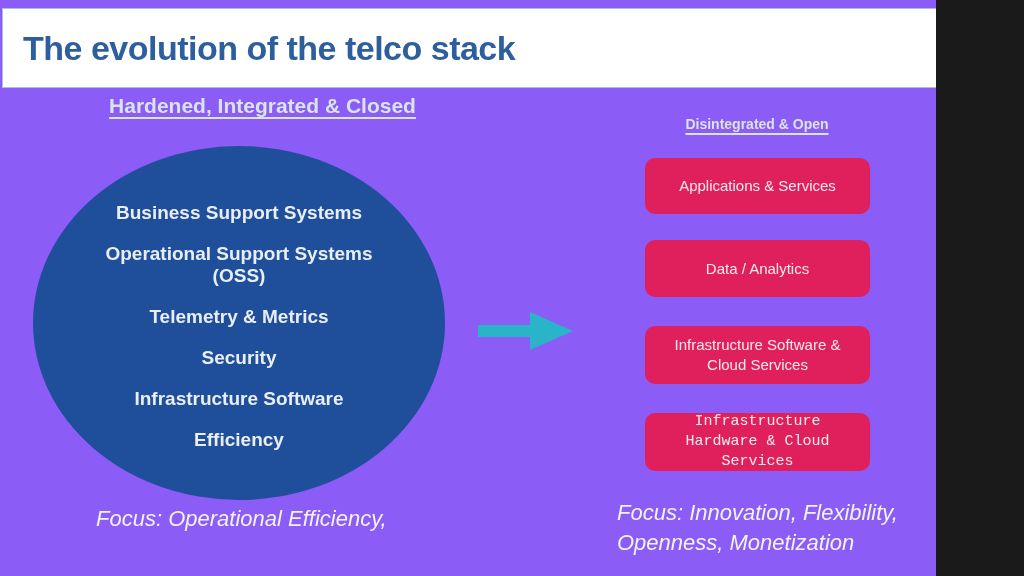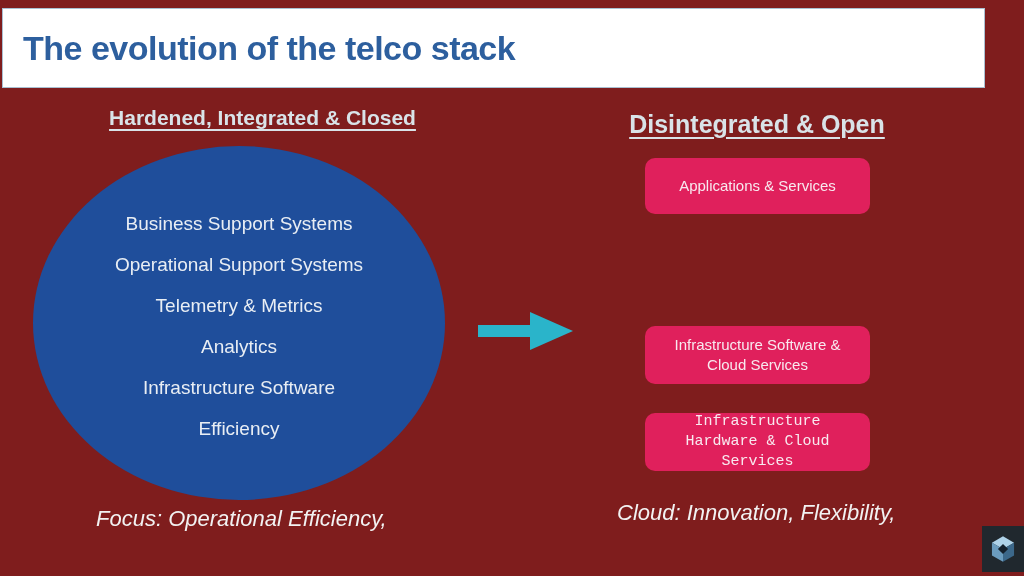--- a/index.html
+++ b/index.html
@@ -3,23 +3,23 @@
 <meta charset="utf-8">
 <style>
   html, body {
     margin: 0;
     padding: 0;
     background: #1a1a1a;
     font-family: "Liberation Sans", sans-serif;
   }
   .slide {
     position: relative;
-    width: 1024px;
+    width: 936px;
     height: 576px;
-    background: #7f1d1d;
+    background: #8b5cf6;
     overflow: hidden;
   }
   
   .header {
     position: absolute;
     left: 2px;
     top: 8px;
     width: 981px;
     height: 78px;
     background: #ffffff;
@@ -39,29 +39,29 @@
     position: absolute;
     text-align: center;
     font-weight: bold;
     color: #d9e3e8;
     text-decoration: underline;
     text-underline-offset: 4px;
     text-decoration-thickness: 2px;
   }
   .col-heading.left {
     left: 55px;
-    top: 106px;
+    top: 94px;
     width: 415px;
     font-size: 21px;
   }
   .col-heading.right {
     left: 628px;
-    top: 110px;
+    top: 116px;
     width: 258px;
-    font-size: 25px;
+    font-size: 14px;
   }
   
   .ellipse {
     position: absolute;
     left: 33px;
     top: 146px;
     width: 412px;
     height: 354px;
     background: #1f4e9b;
     border-radius: 50%;
@@ -71,20 +71,21 @@
     justify-content: center;
     gap: 19px;
     padding-top: 6px;
     box-sizing: border-box;
   }
   .ellipse .item {
     color: #e9eef4;
     font-size: 19px;
     line-height: 22px;
     text-align: center;
+    font-weight: bold;
   }
   .ellipse .line { display: block; }
   .ellipse .line:empty { display: none; }
   
   .arrow {
     position: absolute;
     left: 478px;
     top: 311px;
     width: 98px;
     height: 40px;
@@ -143,57 +144,62 @@
   </div>
 
   <div class="col-heading left">Hardened, Integrated &amp; Closed</div>
 
   <div class="ellipse">
     <div class="item">
       <span class="line">Business Support Systems</span>
     </div>
     <div class="item">
       <span class="line">Operational Support Systems</span>
+      <span class="line">(OSS)</span>
     </div>
     <div class="item">
       <span class="line">Telemetry &amp; Metrics</span>
     </div>
     <div class="item">
-      <span class="line">Analytics</span>
+      <span class="line">Security</span>
     </div>
     <div class="item">
       <span class="line">Infrastructure Software</span>
     </div>
     <div class="item">
       <span class="line">Efficiency</span>
     </div>
   </div>
 
   <svg class="arrow" viewBox="0 0 98 40" xmlns="http://www.w3.org/2000/svg">
     <rect x="0" y="14" width="52" height="12" fill="#2ab4ca"></rect>
     <polygon points="52,1 95,20 52,39" fill="#2ab4ca"></polygon>
   </svg>
 
   <div class="col-heading right">Disintegrated &amp; Open</div>
 
   <div class="stack-box box-0">
     <span class="box-label">Applications &amp; Services</span>
   </div>
+  <div class="stack-box box-1">
+    <span class="box-label">Data / Analytics</span>
+  </div>
   <div class="stack-box box-2">
     <span class="box-label">Infrastructure Software &amp; Cloud Services</span>
   </div>
   <div class="stack-box box-3">
     <span class="box-label">Infrastructure Hardware &amp; Cloud Services</span>
   </div>
 
   <div class="focus left">
     <span class="line">Focus: Operational Efficiency,</span>
   </div>
   <div class="focus right">
-    <span class="line">Cloud: Innovation, Flexibility,</span>
+    <span class="line">Focus: Innovation, Flexibility,</span>
+    <span class="line">Openness, Monetization</span>
   </div>
 
   <div class="logo-tile">
     <svg width="34" height="38" viewBox="0 0 40 44" xmlns="http://www.w3.org/2000/svg">
       <polygon points="20,7 33,14.5 20,22 7,14.5" fill="#aed2e8"></polygon>
       <polygon points="7,14.5 20,22 20,37 7,29.5" fill="#6b9cbe"></polygon>
       <polygon points="33,14.5 33,29.5 20,37 20,22" fill="#3c688a"></polygon>
       <polygon points="20,16 26,22 20,28 14,22" fill="#14202c"></polygon>
     </svg>
   </div>

